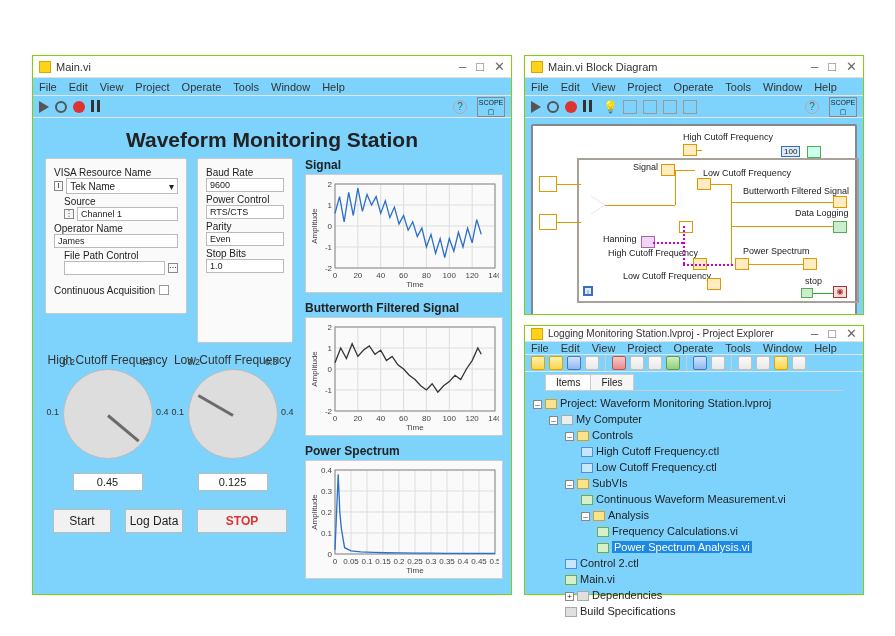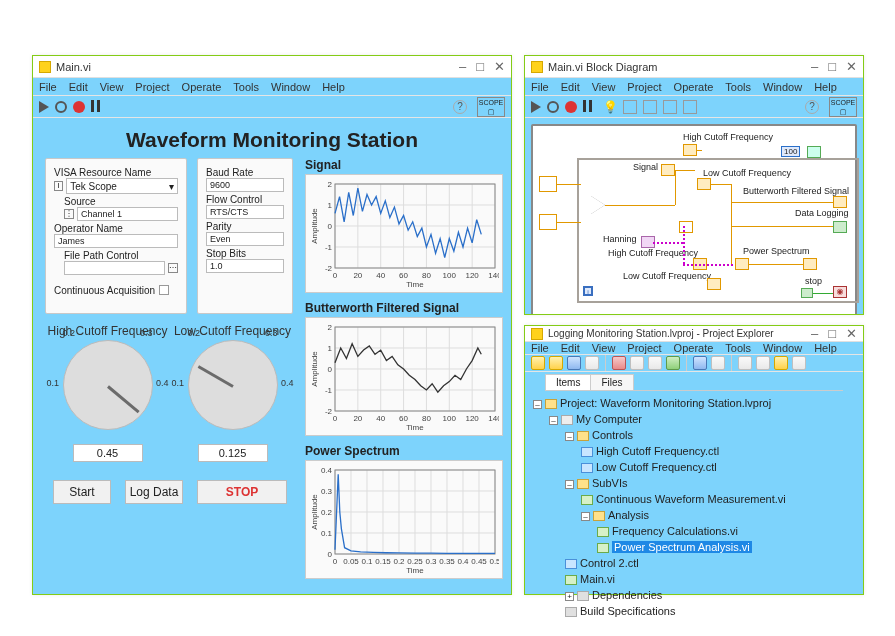--- a/index.html
+++ b/index.html
@@ -21,21 +21,21 @@
   .tb-pause:after {content:""; display:inline-block; width:3px;height:12px;background:#333;}
   .content { flex:1; overflow:hidden; position:relative; }
 
   
   #w-front { left:32px; top:55px; width:480px; height:540px; }
   #w-front .content { padding:8px 12px 10px 12px; }
   .maintitle { text-align:center; font-weight:bold; font-size:21px; margin:2px 0 6px; }
   .cols { display:flex; gap:10px; }
   .panel { border:1px solid #c8c8c8; border-radius:2px; padding:6px 8px; background:#fafafa; }
   .p-left { width:142px; height:156px;  }
-  .p-baud { width:96px; height:156px; }
+  .p-baud { width:96px; height:185px; }
   .lbl { font-size:10px; color:#222; margin-top:2px;}
   .fld { width:100%; border:1px solid #bbb; background:#fff; height:16px; font-size:10px; padding:1px 3px; display:flex; align-items:center; }
   .fldrow { display:flex; align-items:center; gap:3px;}
   .dd { width:10px;height:10px; border:1px solid #888; font-size:8px; text-align:center; line-height:8px;}
   .sm { height:14px; font-size:9px;}
   .knob-wrap { width:150px; display:flex; flex-direction:column; align-items:center; }
   .knob-title { font-size:12px; color:#333; margin-bottom:2px;}
   .knob { width:90px; height:90px; border-radius:50%; background:#ddd; position:relative; border:1px solid #bbb;}
   .knob .ptr{ position:absolute; left:50%; top:50%; width:40px;height:3px;background:#6b6b6b; transform-origin:left center;}
   .ticks { position:absolute; inset:-10px; font-size:9px; color:#333;}
@@ -120,21 +120,21 @@
   <div class="content">
     <div class="maintitle">Waveform Monitoring Station</div>
     <div class="cols">
       <div>
         <div class="cols">
           <div class="panel p-left">
             <div class="lbl">VISA Resource Name</div>
             <div class="fldrow">
                 <span class="dd">I</span>
                 <div class="fld">
-                  <span>Tek Scope</span>
+                  <span>Tek Name</span>
                   <span style="margin-left:auto">▾</span>
                 </div>
               </div>
             <div class="lbl" style="padding-left:10px">Source</div>
             <div class="fldrow" style="padding-left:10px">
                 <span class="dd">⋮</span>
                 <div class="fld sm">Channel 1</div>
               </div>
             <div class="lbl">Operator Name</div>
             <div class="fld sm">James</div>
@@ -144,21 +144,21 @@
                 <span class="dd">⋯</span>
               </div>
             <div style="margin-top:8px; display:flex; align-items:center; gap:4px;">
               <span class="lbl">Continuous Acquisition</span>
               <span class="chk"></span>
             </div>
           </div>
           <div class="panel p-baud">
             <div class="lbl">Baud Rate</div>
             <div class="fld sm">9600</div>
-            <div class="lbl">Flow Control</div>
+            <div class="lbl">Power Control</div>
             <div class="fld sm">RTS/CTS</div>
             <div class="lbl">Parity</div>
             <div class="fld sm">Even</div>
             <div class="lbl">Stop Bits</div>
             <div class="fld sm">1.0</div>
           </div>
         </div>
 
         <div class="cols" style="margin-top:10px; gap:0; justify-content:space-between; width:250px;">
           <div class="knob-wrap" style="width:125px">

